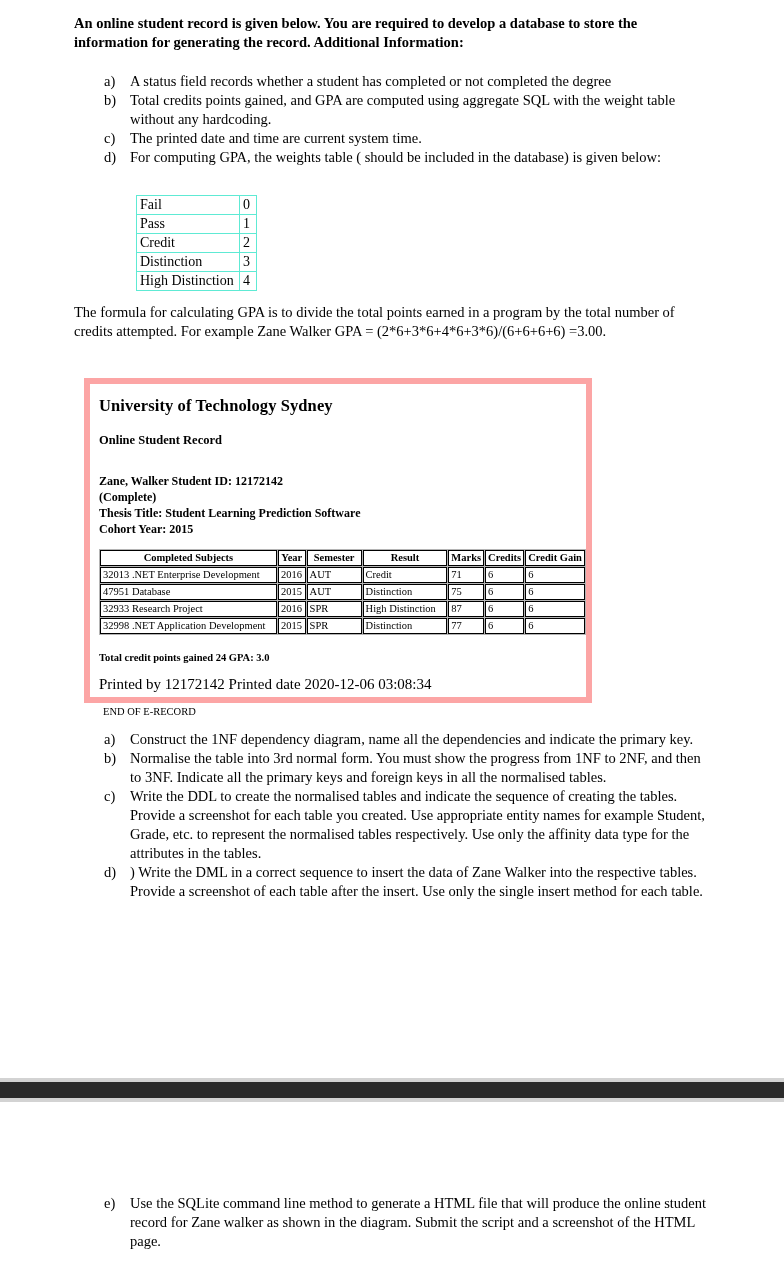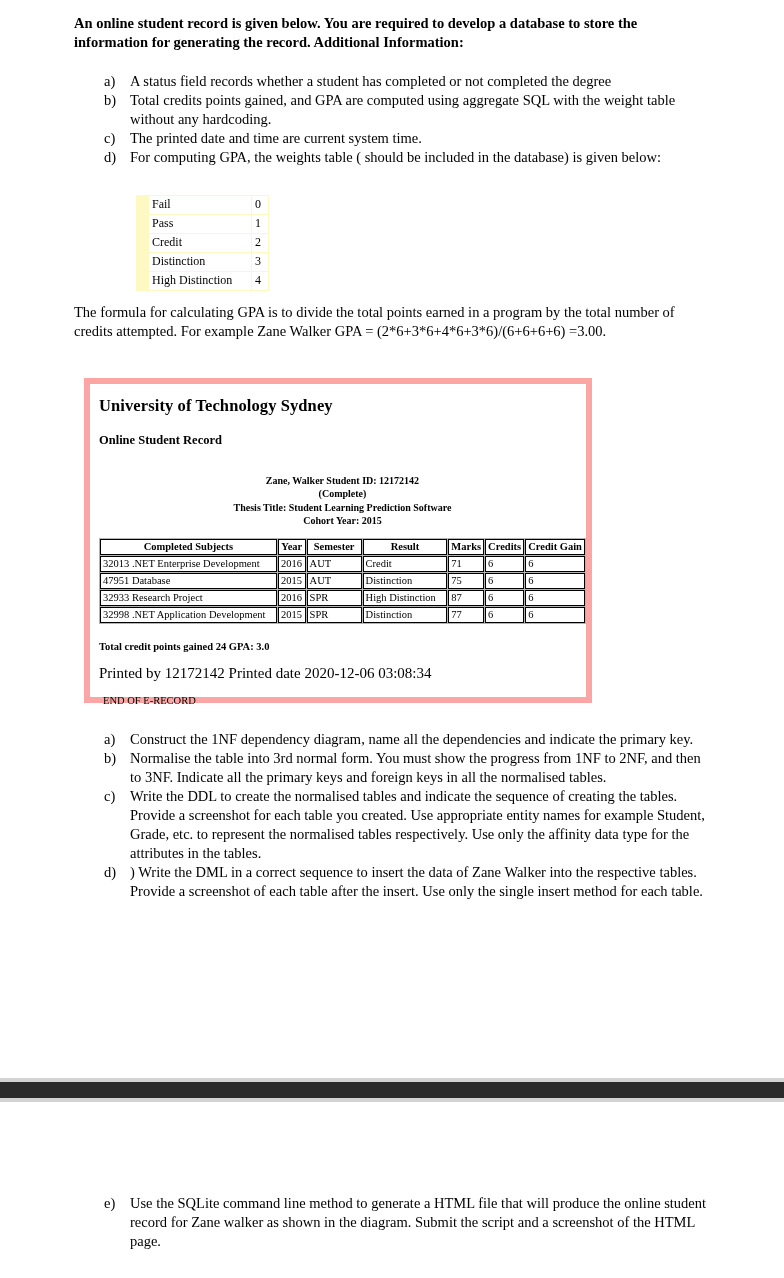--- a/index.html
+++ b/index.html
@@ -72,23 +72,22 @@
 
   
   .weights-wrap {
     position: absolute;
     left: 136px;
     top: 195px;
   }
   table.weights {
     border-collapse: separate;
     border-spacing: 1px;
-    background: #fef9c3;
-    font-size: 12px;
-    padding-left: 12px;
+    background: #5eead4;
+    font-size: 14px;
   }
   table.weights td {
     background: #ffffff;
     padding: 0px 3px 1px 3px;
     height: 17px;
     line-height: 17px;
     white-space: nowrap;
   }
   table.weights td.label { width: 96px; }
   table.weights td.val { width: 10px; }
@@ -122,25 +121,24 @@
     font-weight: bold;
     letter-spacing: 0.1px;
     margin: 0 0 17px 0;
   }
   .rec-sub {
     font-size: 12.5px;
     font-weight: bold;
     margin: 0 0 26px 0;
   }
   .rec-ident {
-    font-size: 10px;
+    font-size: 12px;
     font-weight: bold;
     line-height: 1.33;
     margin: 0 0 11px 0;
-    text-align: center;
   }
   .rec-ident div { white-space: nowrap; }
 
   
   table.subjects {
     border-collapse: separate;
     border-spacing: 1px;
     background: #b4b4b4;
     font-size: 10.5px;
     margin: 0 0 0 0;

